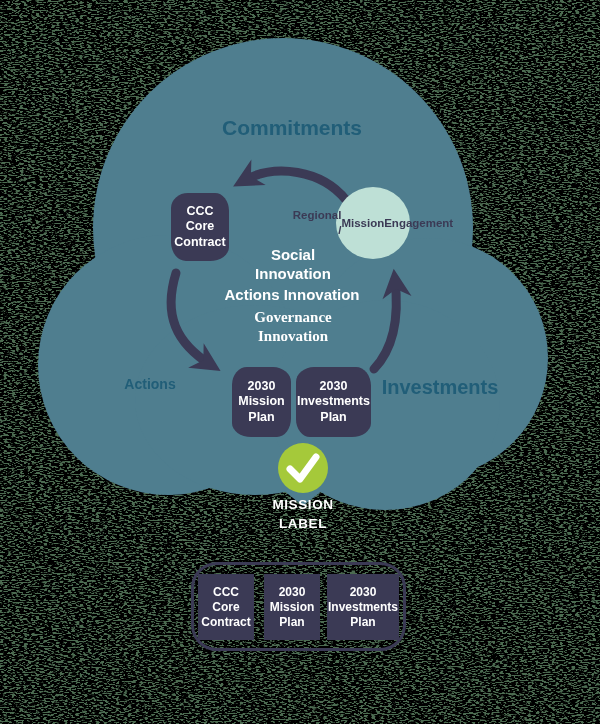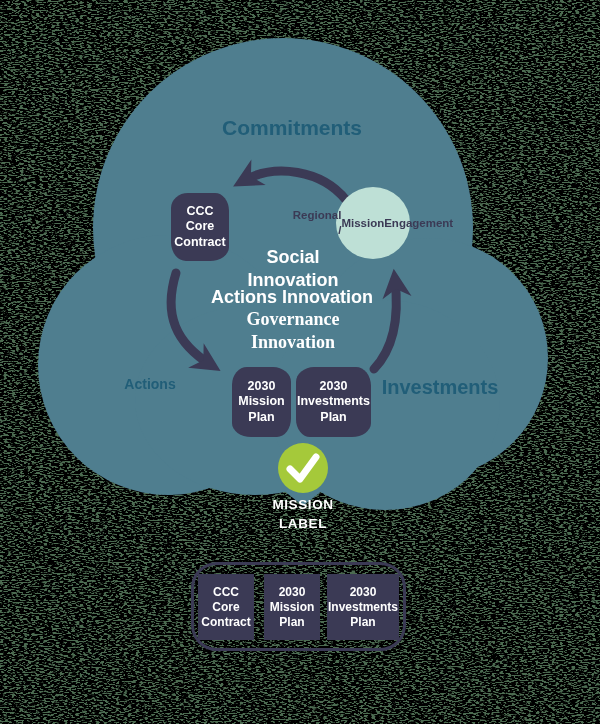--- a/index.html
+++ b/index.html
@@ -28,21 +28,21 @@
   .b-ccc{left:171px;top:193px;width:58px;height:68px;font-size:12.5px;border-radius:17px 14px 19px 15px / 15px 18px 14px 19px;}
   .b-mission{left:232px;top:367px;width:59px;height:70px;font-size:12.5px;border-radius:15px 18px 14px 19px / 18px 15px 19px 14px;}
   .b-invest{left:296px;top:367px;width:75px;height:70px;font-size:12.5px;border-radius:18px 15px 19px 14px / 15px 19px 14px 18px;}
   .regional{
     left:336px;top:187px;width:74px;height:72px;border-radius:50%;
     background:var(--mint,#bee0d6);color:var(--dark,#3b3a55);
     display:flex;align-items:center;justify-content:center;
     text-align:right;font-weight:bold;font-size:11.5px;line-height:1.3;z-index:3;
   }
   .centerlabel{
-    color:#fff;font-weight:bold;font-size:18px;line-height:1.25;
+    color:#fff;font-weight:bold;font-size:15px;line-height:1.25;
     text-align:center;transform:translateX(-50%);white-space:nowrap;z-index:3;
   }
   .c-social{left:293px;top:246px;}
   .c-systems{left:292px;top:286px;}
   .c-governance{left:293px;top:308px;font-family:Liberation Serif, serif;}
   .checkbadge{
     left:278px;top:443px;width:50px;height:50px;border-radius:50%;
     background:var(--check-green,#a5c93a);z-index:4;
     display:flex;align-items:center;justify-content:center;
   }

